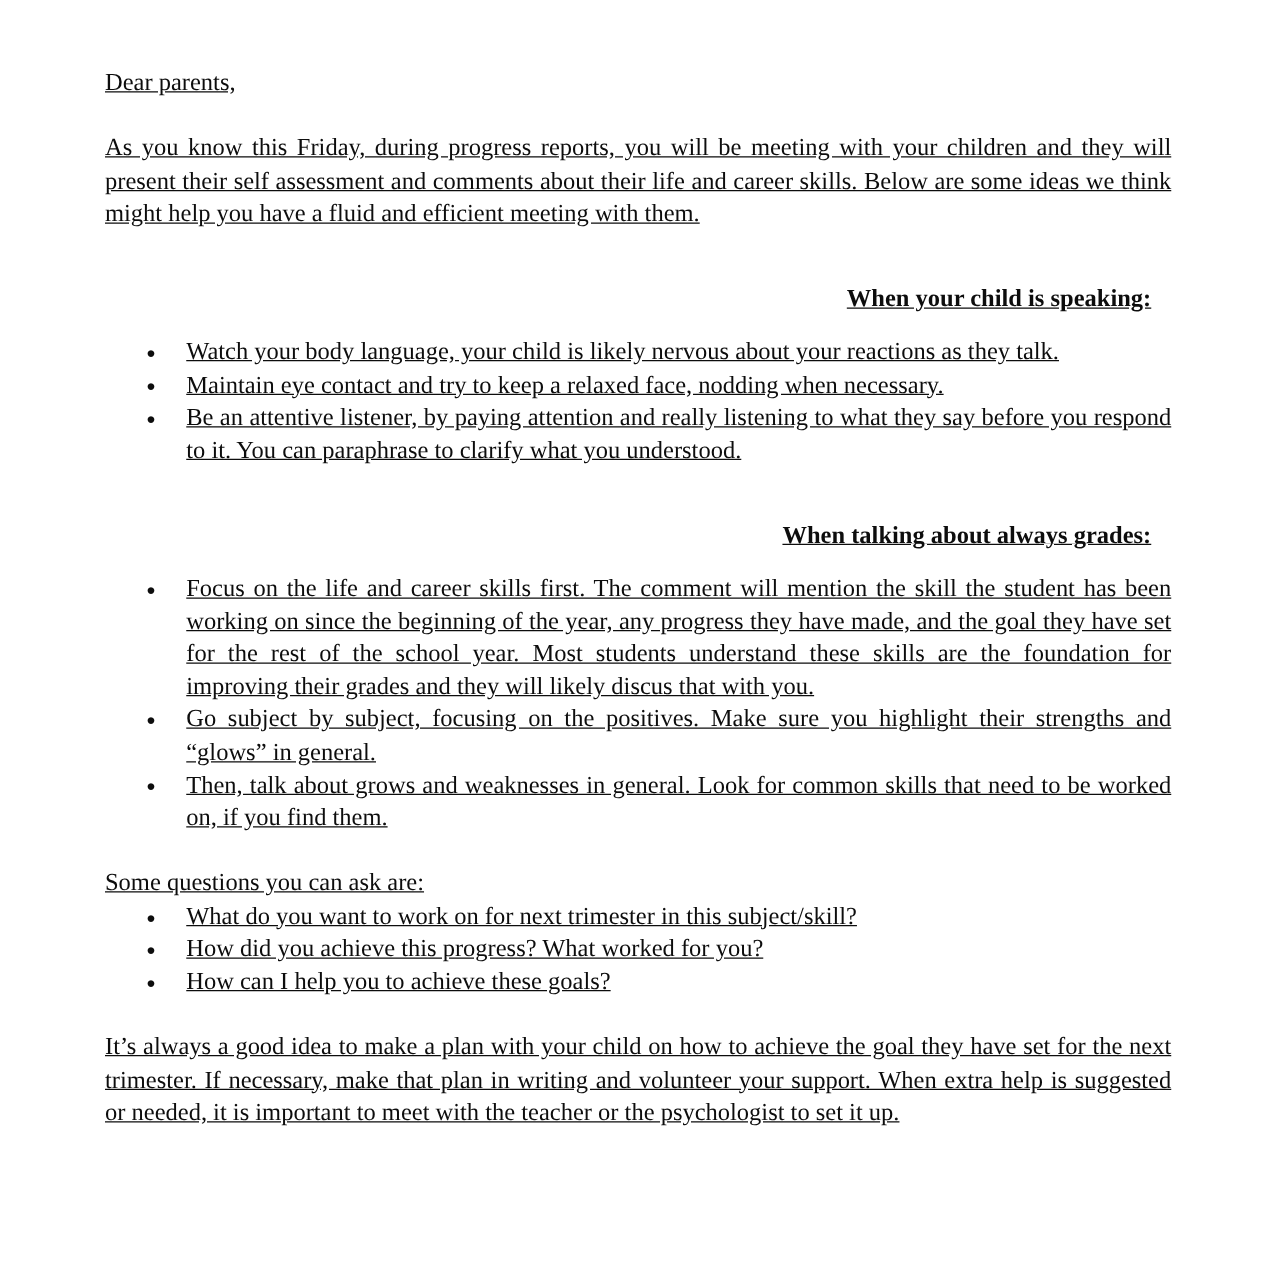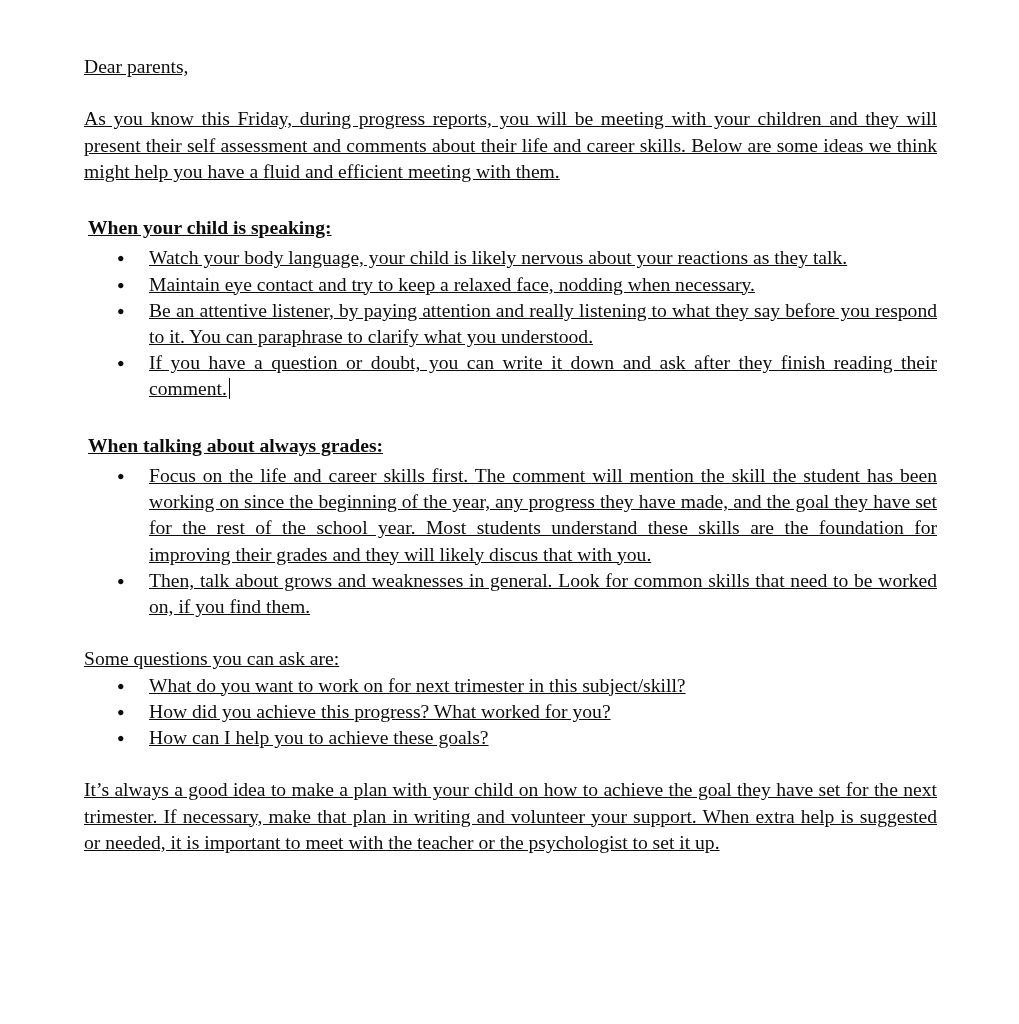--- a/index.html
+++ b/index.html
@@ -32,25 +32,25 @@
     font-size: 19.6px;
     line-height: 26.2px;
     text-align: justify;
     text-justify: inter-word;
     hyphens: none;
   }
   .spacer {
     height: 26.2px;
   }
   h3.section-heading {
-    margin: 4px;
+    margin: 16px;
     font-size: 19.6px;
     line-height: 26.2px;
     font-weight: bold;
-    text-align: left;
+    text-align: right;
   }
   ul.bullets {
     margin: 0;
     padding: 0;
     list-style: none;
   }
   ul.bullets li {
     position: relative;
     margin: 0;
     padding-left: 65px;
@@ -90,29 +90,29 @@
     <p class="para">As you know this Friday,  during progress reports, you will be meeting with your children and they will present their self assessment and comments about their life and career skills. Below are some ideas we think might help you have a fluid and efficient meeting with them.</p>
 
     <div class="spacer"></div>
 
     <h3 class="section-heading">When your child is speaking:</h3>
 
     <ul class="bullets">
       <li><span>Watch your body language, your child is likely nervous about your reactions as they talk.</span></li>
       <li><span>Maintain eye contact and try to keep a relaxed face, nodding when necessary.</span></li>
       <li><span>Be an attentive listener, by paying attention and really listening to what they say before you respond to it. You can paraphrase to clarify what you understood.</span></li>
-      <li><span>If you have a question or doubt, you can write it down and ask after they finish reading their comment.</span><span class="caret"></span></li>
     </ul>
 
     <div class="spacer"></div>
 
     <h3 class="section-heading">When talking about always grades:</h3>
 
     <ul class="bullets">
       <li><span>Focus on the life and career skills first. The comment will mention the skill the student has been working on since the beginning of the year, any progress they have made, and the goal they have set for the rest of the school year. Most students understand these skills are the foundation for improving their grades and they will likely discus that with you.</span></li>
+      <li><span>Go subject by subject, focusing on the positives. Make sure you highlight their strengths and “glows” in general.</span></li>
       <li><span>Then, talk about grows and weaknesses in general. Look for common skills that need to be worked on, if you find them.</span></li>
     </ul>
 
     <div class="spacer"></div>
 
     <p class="para">Some questions you can ask are:</p>
 
     <ul class="bullets">
       <li><span>What do you want to work on for next trimester in this subject/skill?</span></li>
       <li><span>How did you achieve this progress? What worked for you?</span></li>

